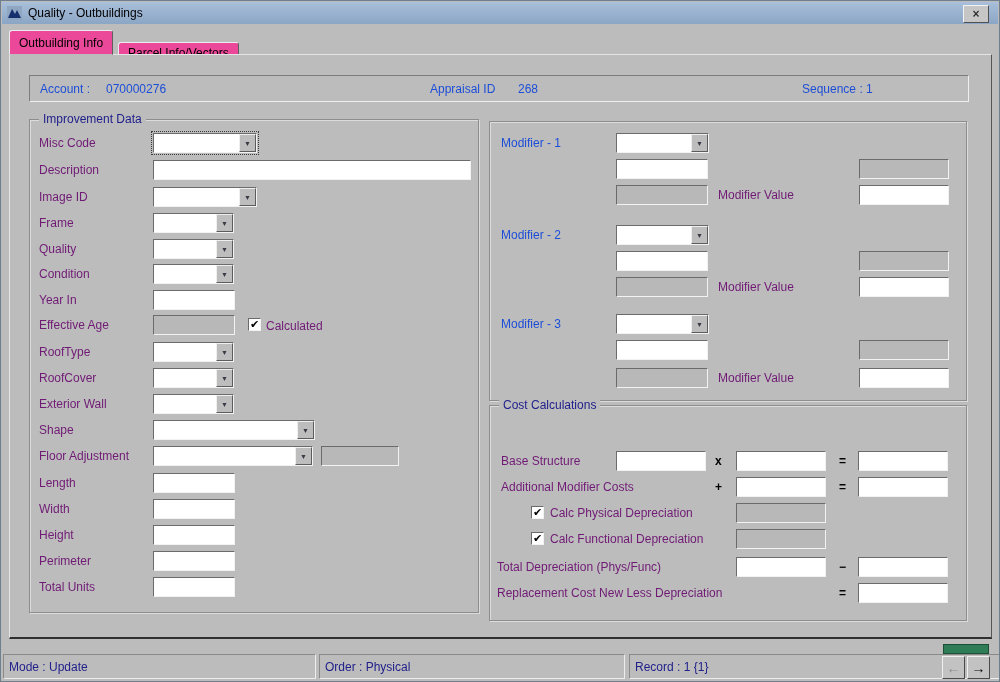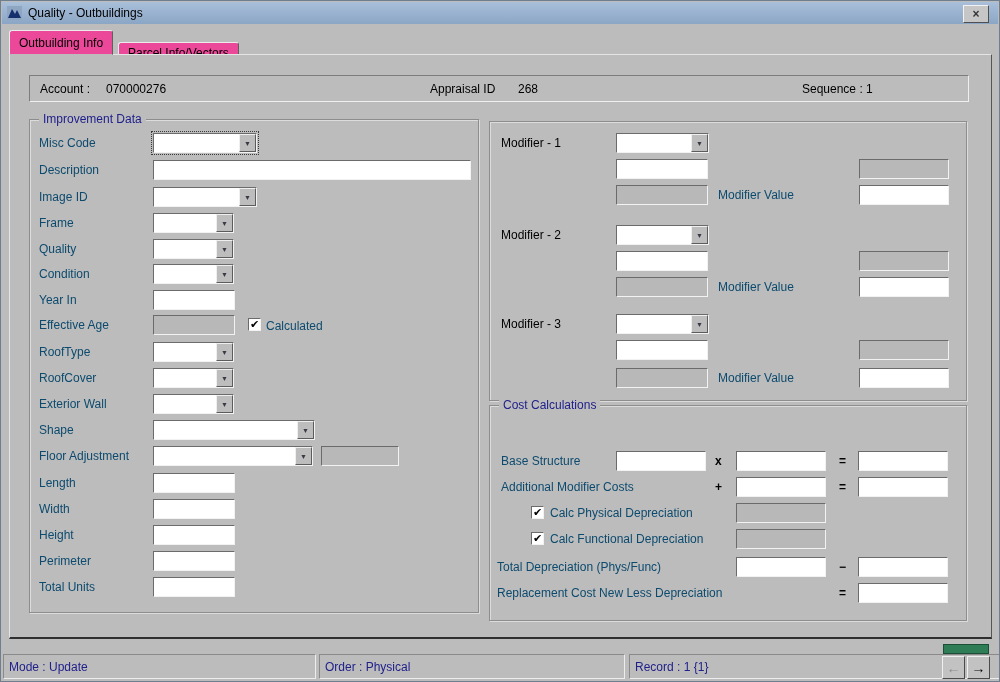--- a/index.html
+++ b/index.html
@@ -17,22 +17,22 @@
               display:flex; align-items:center; justify-content:center;
               font-weight:bold; color:#333; font-size:12px; cursor:default; }
   .tab { position:absolute; background:#ec4899; border:1px solid;
          border-color:#ececec #5f5f5f #bcbcbc #ececec; border-radius:3px 3px 0 0;
          display:flex; align-items:center; padding:0 9px; white-space:nowrap; }
   .tab.active { left:8px; top:29px; height:25px; z-index:3; }
   .tab.inactive { left:117px; top:31px; height:22px; z-index:1;margin-top:10px; }
   .page { position:absolute; left:8px; top:53px; width:983px; height:585px;
           border:1px solid; border-color:#e4e4e4 #555 #2f2f2f #e4e4e4;
           border-bottom-width:2px; background:#bcbcbc; z-index:2; }
-  .lbl { position:absolute; color:#0c4a6e; white-space:nowrap; z-index:4; }
-  .navy { color:#000000; }
+  .lbl { position:absolute; color:#701a75; white-space:nowrap; z-index:4; }
+  .navy { color:#1d4ed8; }
   .strip { position:absolute; left:28px; top:74px; width:940px; height:27px;
            border:1px solid; border-color:#7d7d7d #efefef #efefef #7d7d7d; z-index:4; }
   .strip span { position:absolute; top:6px; white-space:nowrap; }
   .group { position:absolute; border:1px solid #8d8d8d;
            box-shadow:inset 1px 1px 0 #dcdcdc, 1px 1px 0 #dcdcdc; z-index:3; }
   .gtitle { position:absolute; top:-8px; background:#bcbcbc; padding:0 4px;
             color:#21218c; white-space:nowrap; }
   .tb { position:absolute; height:20px; background:#fff; border:1px solid;
         border-color:#6b6b6b #f2f2f2 #f2f2f2 #6b6b6b; padding:0 3px;
         font:12px "Liberation Sans","DejaVu Sans",sans-serif; z-index:5; outline:none; }

